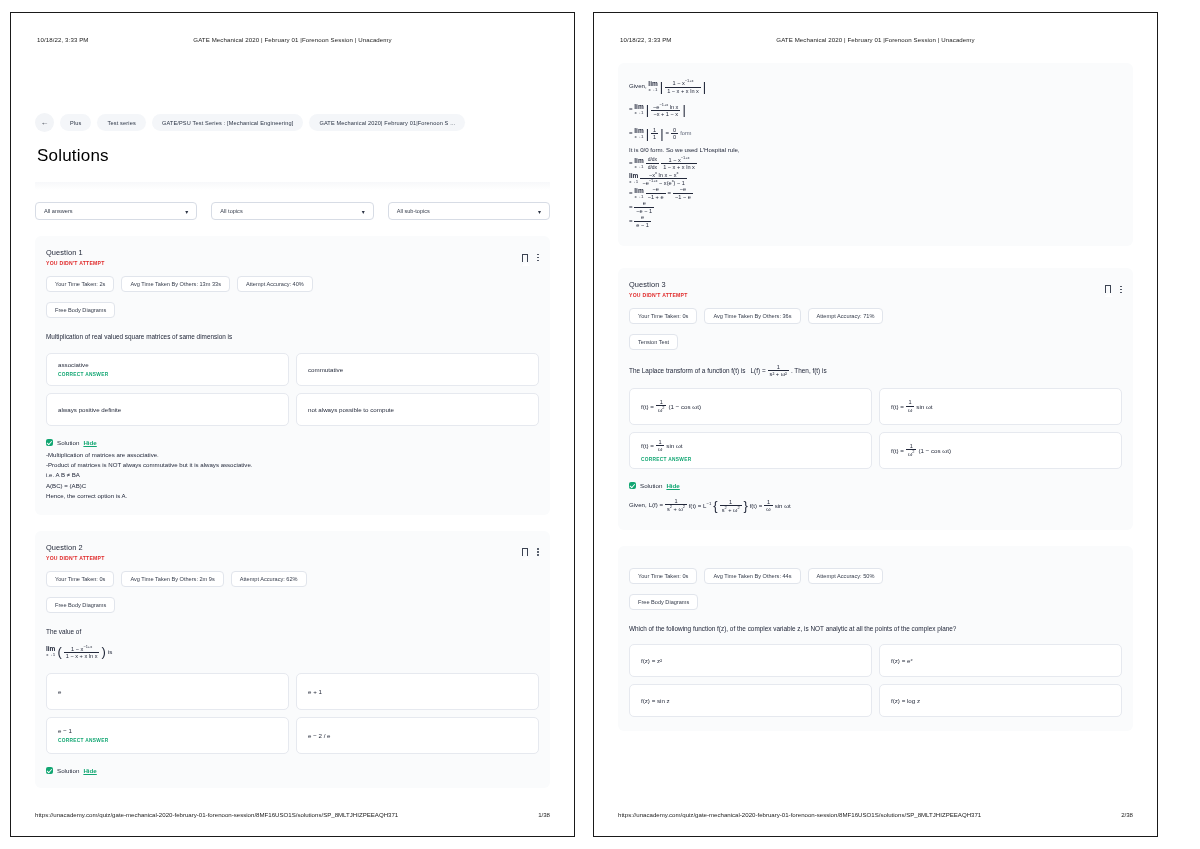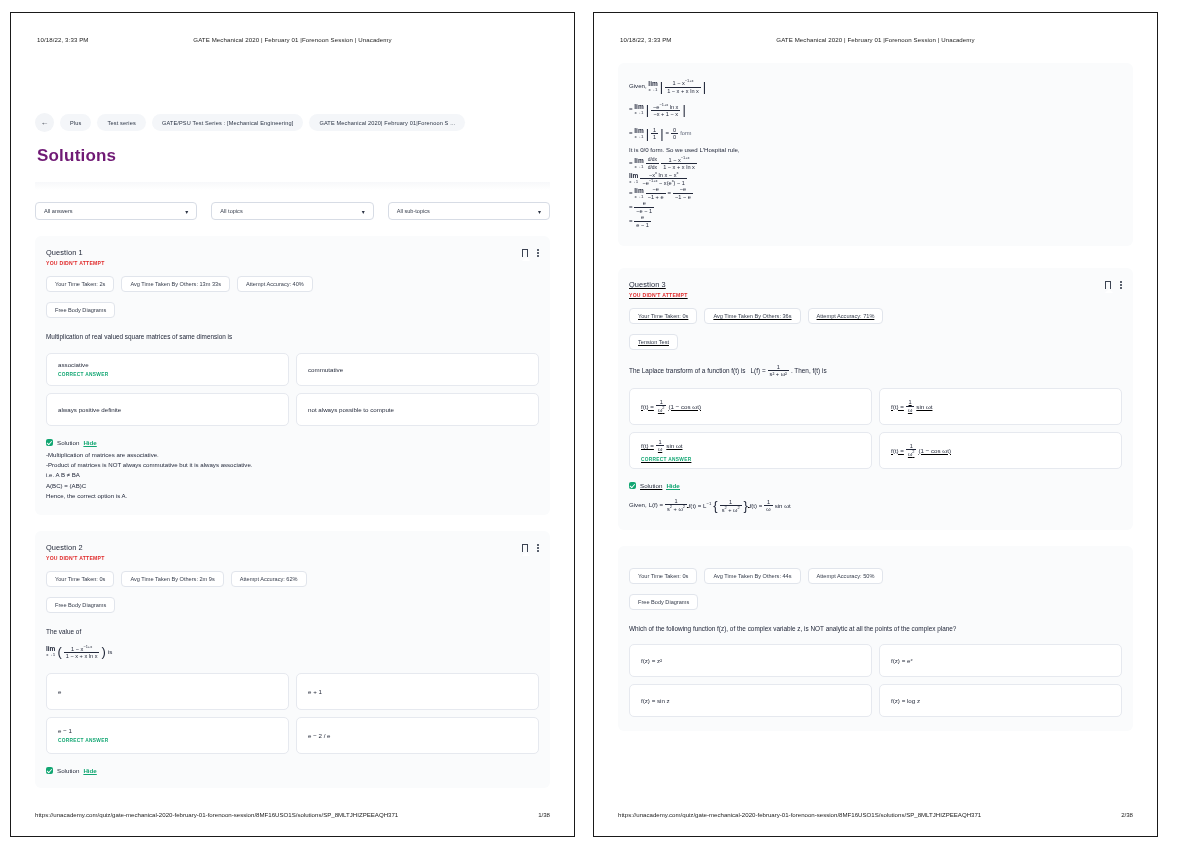--- a/index.html
+++ b/index.html
@@ -85,22 +85,22 @@
     background: #f4f6f9;
     display: flex; align-items: center;
     padding: 0 10px;
     font-size: 5.6px;
     color: #2b3445;
     white-space: nowrap;
     letter-spacing: .15px;
   }
   .page-title {
     font-size: 17px;
-    font-weight: bold;
-    color: #701a75;
+    font-weight: normal;
+    color: #000000;
     margin: 14px 0 0 2px;
     letter-spacing: .2px;
   }
   .title-rule {
     margin-top: 16px;
     height: 8px;
     background: linear-gradient(to bottom, #f7f8fa, #ffffff);
   }
 
   
@@ -130,21 +130,21 @@
   
   .q-card {
     margin-top: 16px;
     background: #fafbfc;
     border-radius: 6px;
     padding: 12px 11px 14px 11px;
   }
   .q-head {
     display: flex;
     justify-content: space-between;
-    align-items: flex-start;
+    align-items: center;
   }
   .q-num {
     font-size: 7.4px;
     color: #23293a;
     letter-spacing: .1px;
   }
   .q-status {
     font-size: 5.1px;
     color: #e02a2a;
     font-weight: bold;
@@ -588,21 +588,21 @@
             </span>
         </div>
         <div class="cont-line">
           = <span class="frac">
               <span class="num">e</span>
               <span class="den">e − 1</span>
             </span>
         </div>
       </div>
 
-      <div class="q-card" style="margin-top:22px;text-decoration:underline;">
+      <div class="q-card" style="margin-top:22px;">
         <div class="q-head">
           <div>
             <div class="q-num">Question 3</div>
             <div class="q-status">YOU DIDN'T ATTEMPT</div>
           </div>
           <div class="q-actions">
             <span class="ic-bookmark"></span>
             <span class="ic-kebab">
                 <i></i>
                 <i></i>

